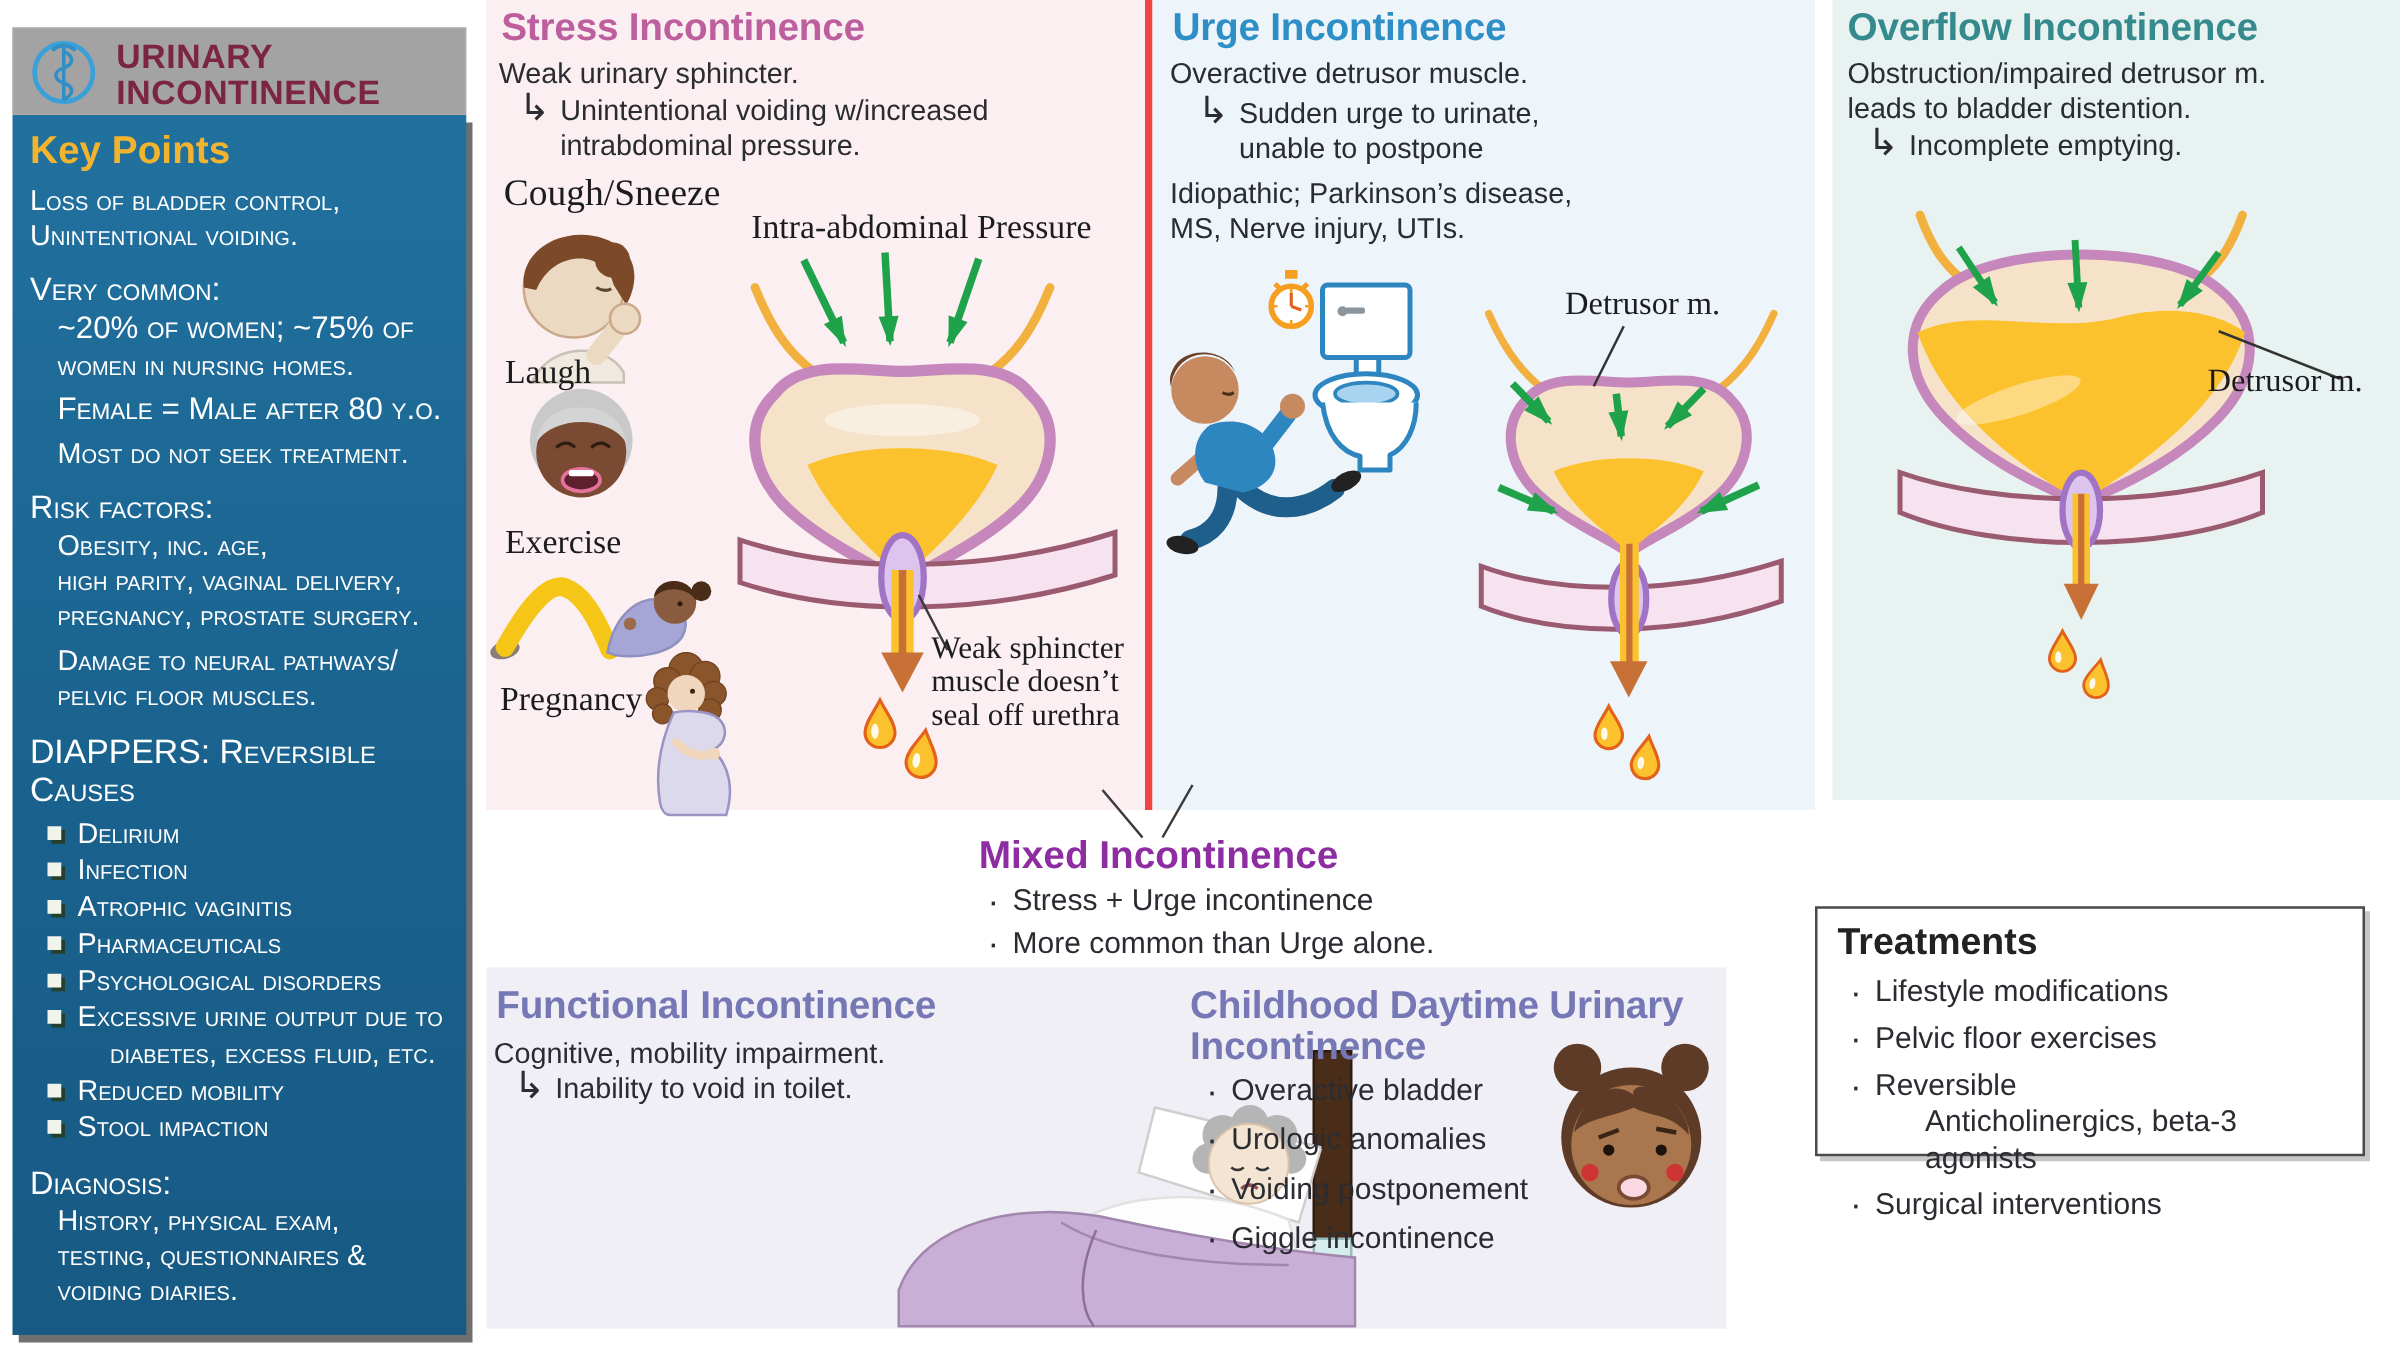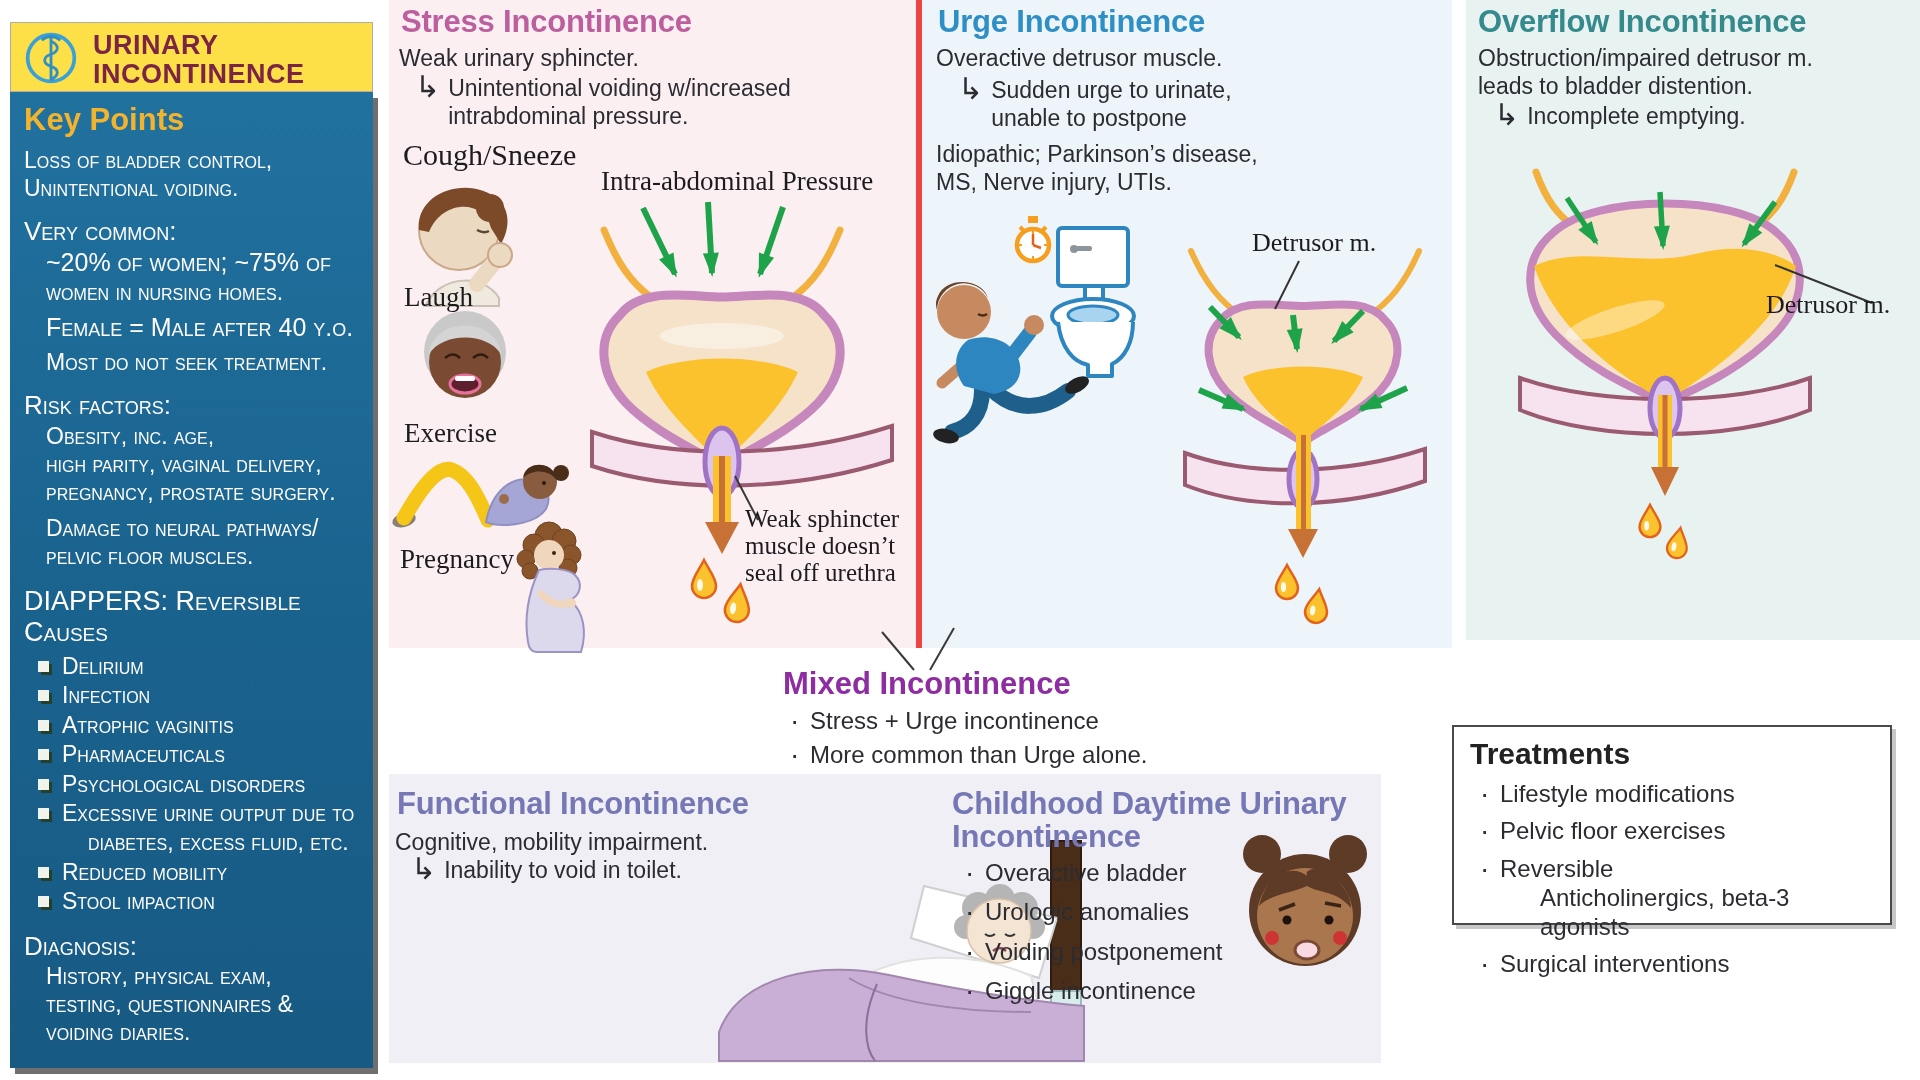--- a/index.html
+++ b/index.html
@@ -1,21 +1,21 @@
 <!DOCTYPE html>
 <html><head>
 <meta charset="utf-8">
 <style>
   * { margin:0; padding:0; box-sizing:border-box; }
   html,body { width:1920px; height:1080px; background:#ffffff; font-family:"Liberation Sans",sans-serif; }
   .abs { position:absolute; }
   #stage { position:relative; width:1920px; height:1080px; overflow:hidden; background:#fff; }
 
   
-  #hdr { left:10px; top:22px; width:363px; height:70px; background:#fde047; border:1px solid #b3aca6; }
+  #hdr { left:10px; top:22px; width:363px; height:70px; background:#a3a3a3; border:1px solid #b3aca6; }
   #hdr .ttl { position:absolute; left:82px; top:8px; font-size:27px; font-weight:bold; color:#7c2444; line-height:1.07; letter-spacing:.5px; }
 
   
   #sb { left:10px; top:92px; width:363px; height:976px; padding:10px 14px;
         background:linear-gradient(180deg,#21719f 0%,#1a628e 55%,#175a84 100%);
         box-shadow:5px 6px 0 rgba(75,75,75,.8); color:#fff; font-variant:small-caps; }
   #sb .kp { color:#f2b42e; font-size:31px; font-weight:bold; font-variant:normal; margin:0 0 8px 0; }
   #sb .b  { font-size:23px; line-height:1.22; }
   #sb .h  { font-size:26px; line-height:1.2; margin-top:14px; }
   #sb .ind { margin-left:22px; }
@@ -71,21 +71,21 @@
 
   <div id="sb" class="abs">
     <div class="kp">Key Points</div>
     <div class="b">Loss of bladder control,</div>
     <div class="b">Unintentional voiding.</div>
 
     <div class="h">Very common:</div>
     <div class="ind">
       <div class="b big">~20% of women; ~75% of</div>
       <div class="b">women in nursing homes.</div>
-      <div class="b big" style="margin-top:6px;">Female = Male after 40 y.o.</div>
+      <div class="b big" style="margin-top:6px;">Female = Male after 80 y.o.</div>
       <div class="b" style="margin-top:6px;">Most do not seek treatment.</div>
     </div>
 
     <div class="h">Risk factors:</div>
     <div class="ind">
       <div class="b">Obesity, inc. age,</div>
       <div class="b">high parity, vaginal delivery,</div>
       <div class="b">pregnancy, prostate surgery.</div>
       <div class="b" style="margin-top:8px;">Damage to neural pathways/</div>
       <div class="b">pelvic floor muscles.</div>

